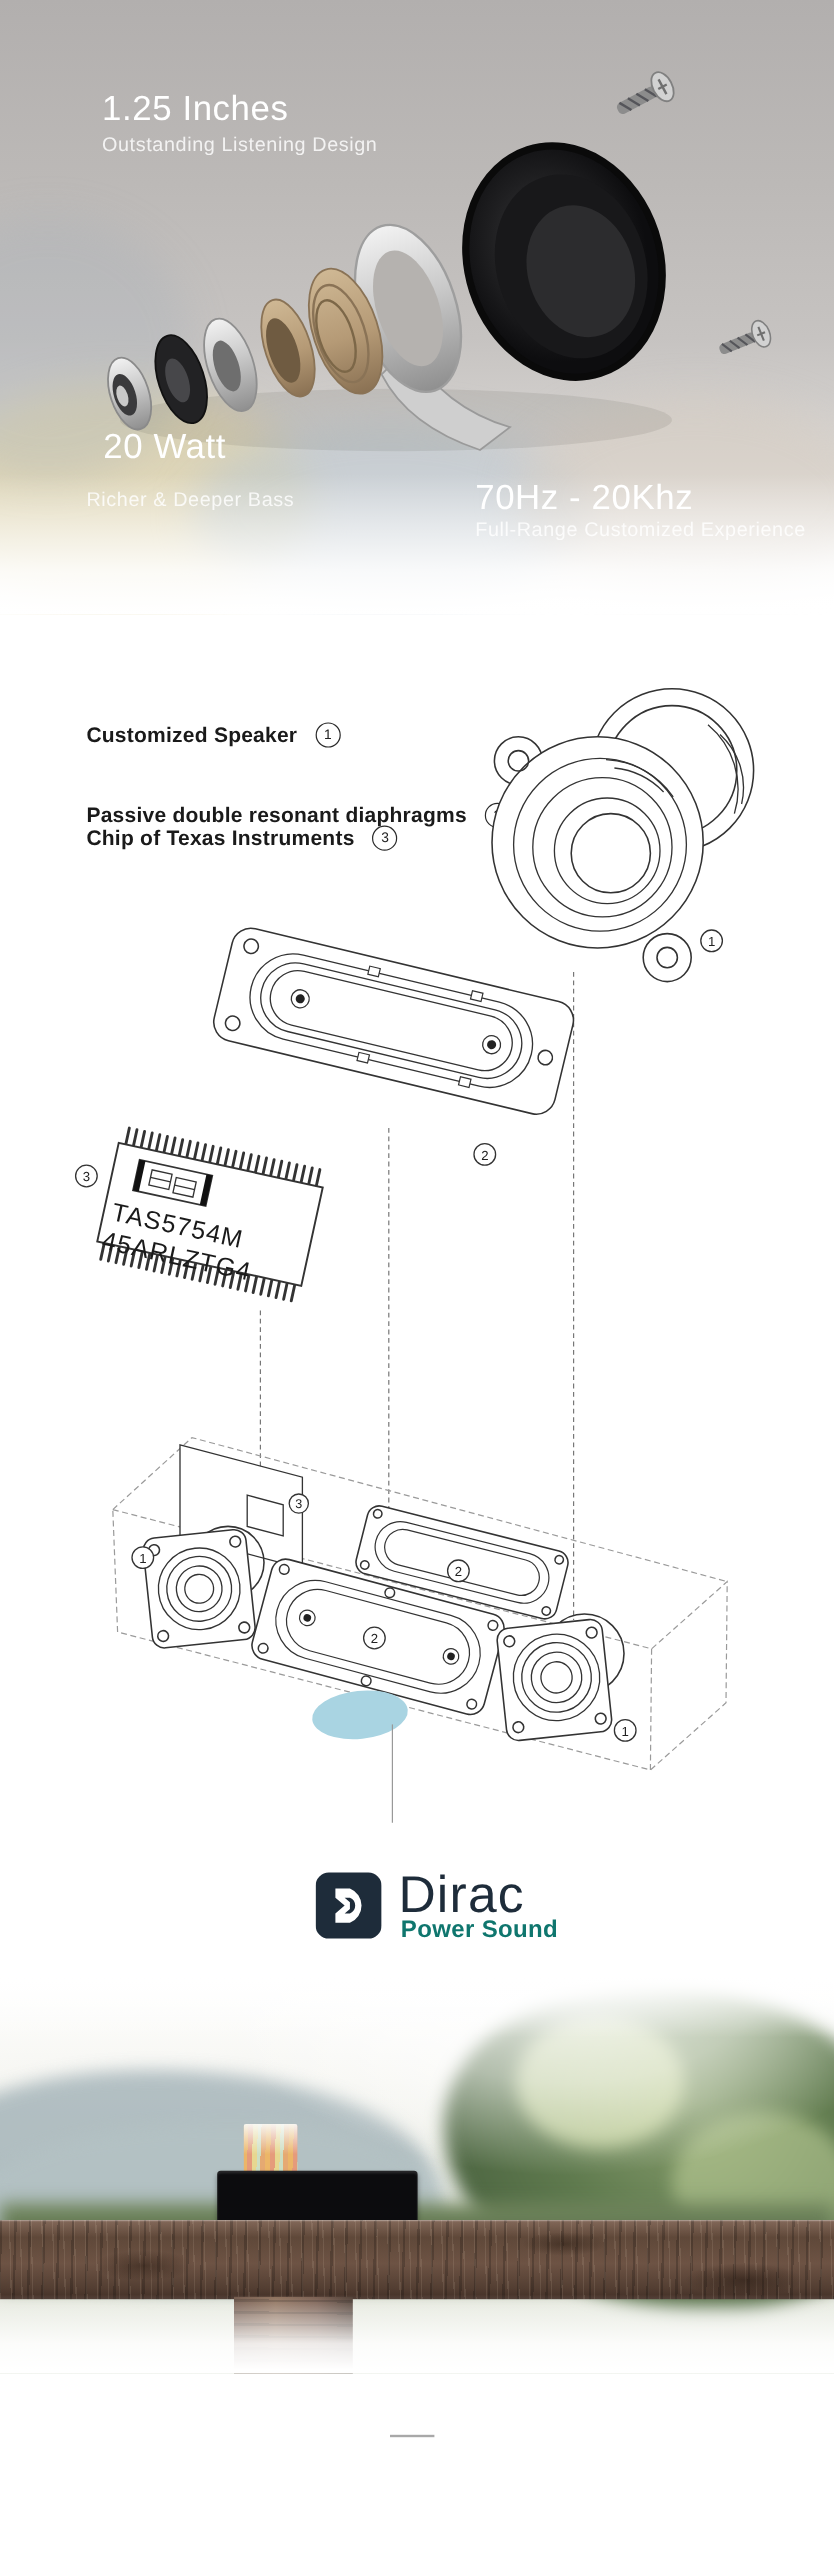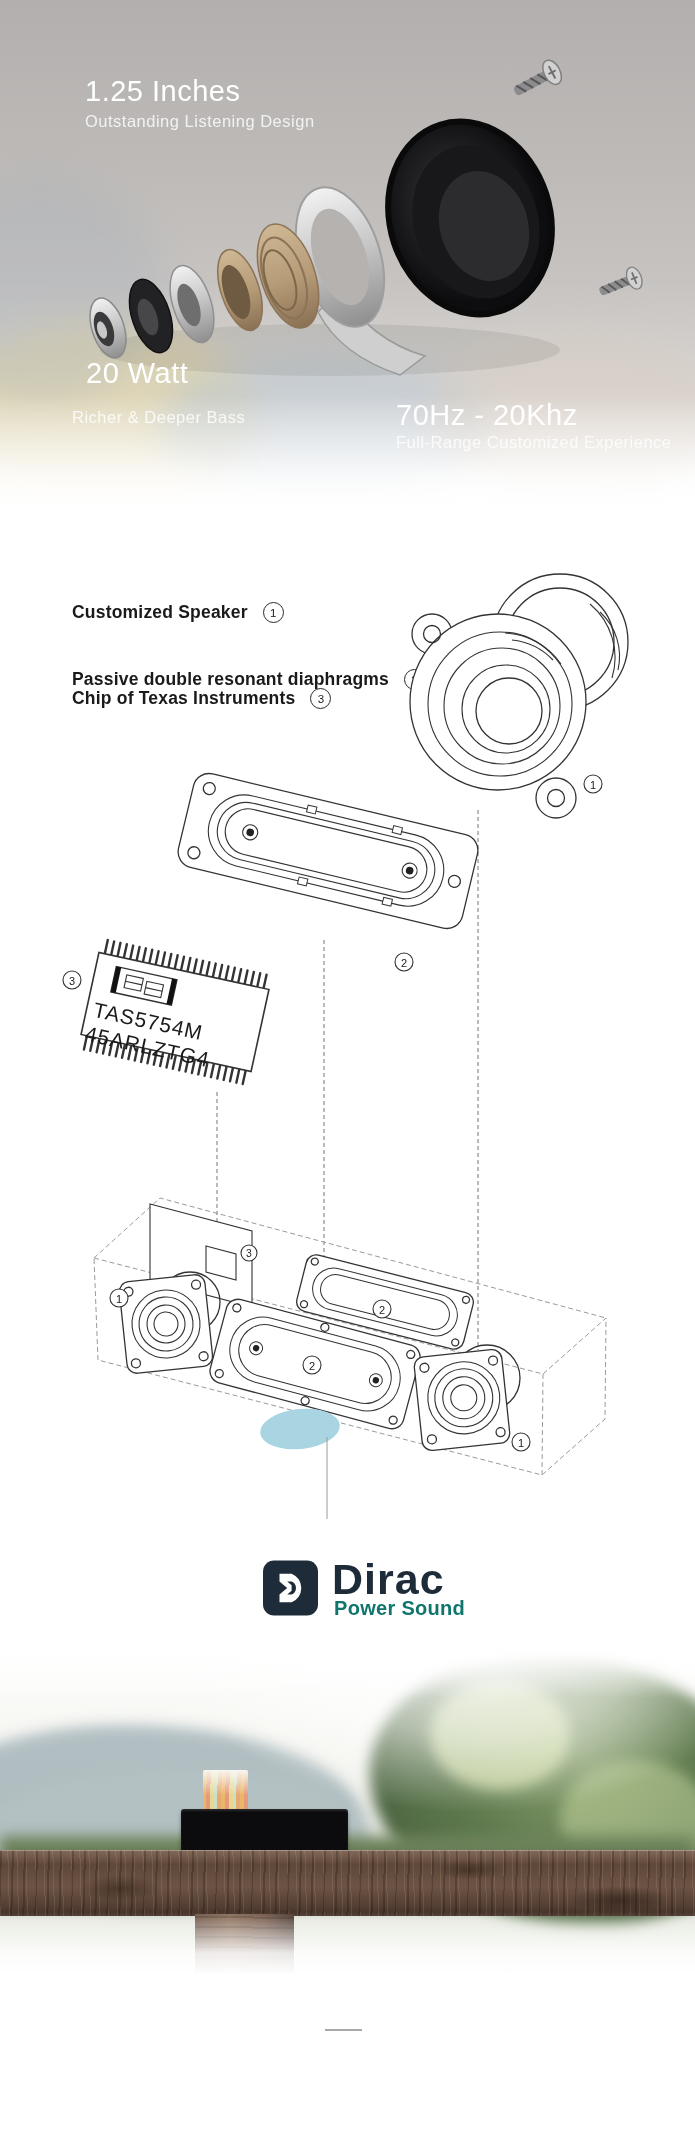--- a/index.html
+++ b/index.html
@@ -16,21 +16,21 @@
   .hero-sub{font-size:16.5px;color:rgba(255,255,255,.82);}
   
   .feat{position:absolute;left:72px;display:flex;align-items:flex-start;gap:15px;
         font-size:17.5px;font-weight:700;color:#1a1a1a;letter-spacing:.2px;}
   .cnum{display:inline-flex;width:19px;height:19px;border:1.3px solid #2a2a2a;border-radius:50%;
         align-items:center;justify-content:center;font-size:11.5px;font-weight:400;color:#222;}
   
   .diag{position:absolute;left:0;top:512px;}
   
   .brand-badge{position:absolute;left:263px;top:1560px;width:55px;height:56px;border-radius:12px;}
-  .brand-name{position:absolute;left:332px;top:1558px;font-size:43px;font-weight:700;letter-spacing:1px;line-height:1;}
+  .brand-name{position:absolute;left:332px;top:1558px;font-size:43px;font-weight:400;letter-spacing:1px;line-height:1;}
   .brand-tag{position:absolute;left:334px;top:1597px;font-size:20px;font-weight:700;letter-spacing:.3px;}
   
   .photo2{position:absolute;left:0;top:1640px;width:695px;height:338px;overflow:hidden;
     background:linear-gradient(180deg,#ffffff 0%,#f6f6f2 28%,#eceee7 55%,#e2e6da 100%);}
   .p2{position:absolute;}
   .soft{filter:blur(7px);}
   .beam{position:absolute;left:0;top:210px;width:695px;height:66px;
     background:
       radial-gradient(60px 18px at 120px 38px,rgba(30,18,10,.45),transparent 70%),
       radial-gradient(50px 14px at 470px 20px,rgba(30,18,10,.4),transparent 70%),

